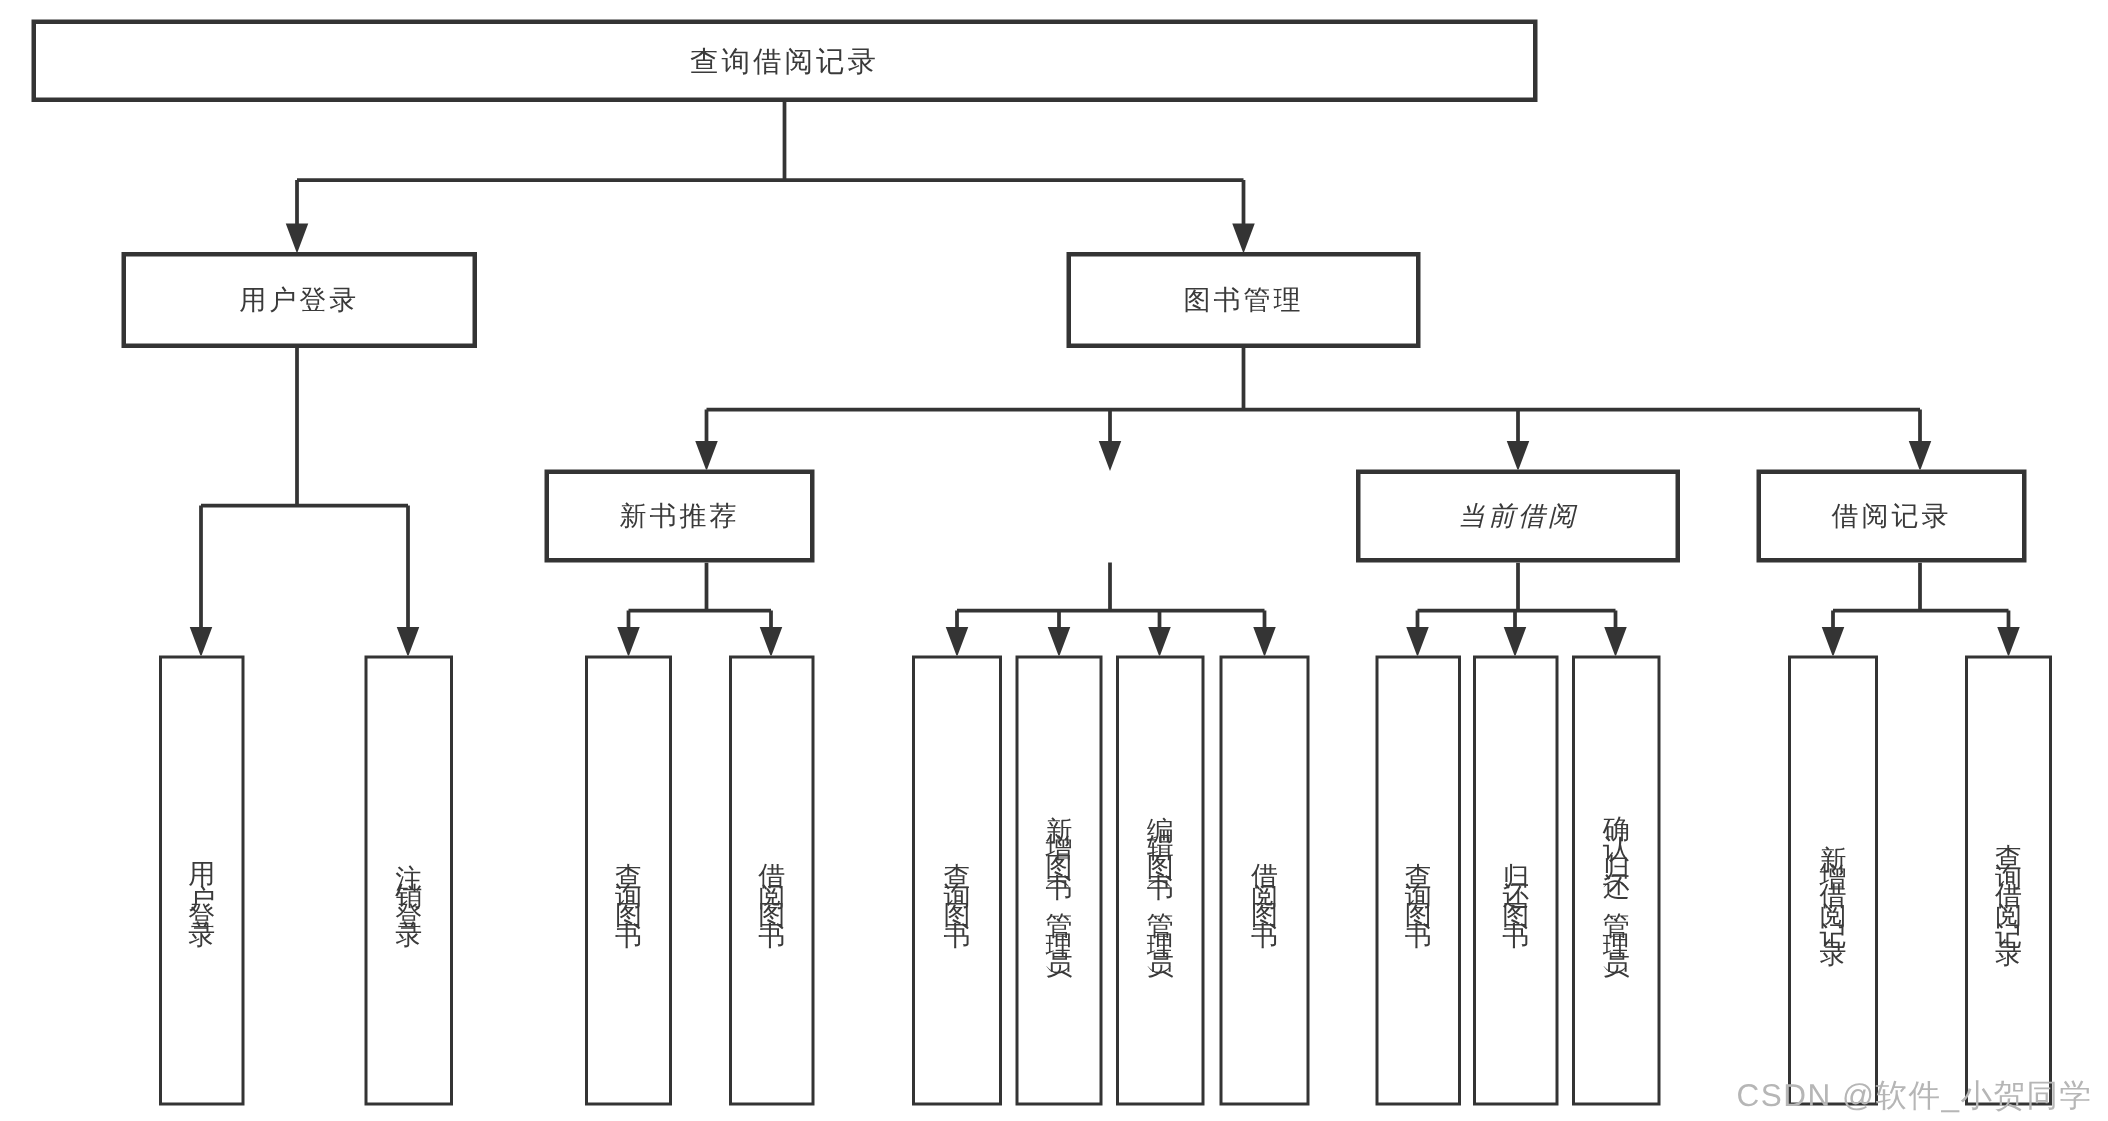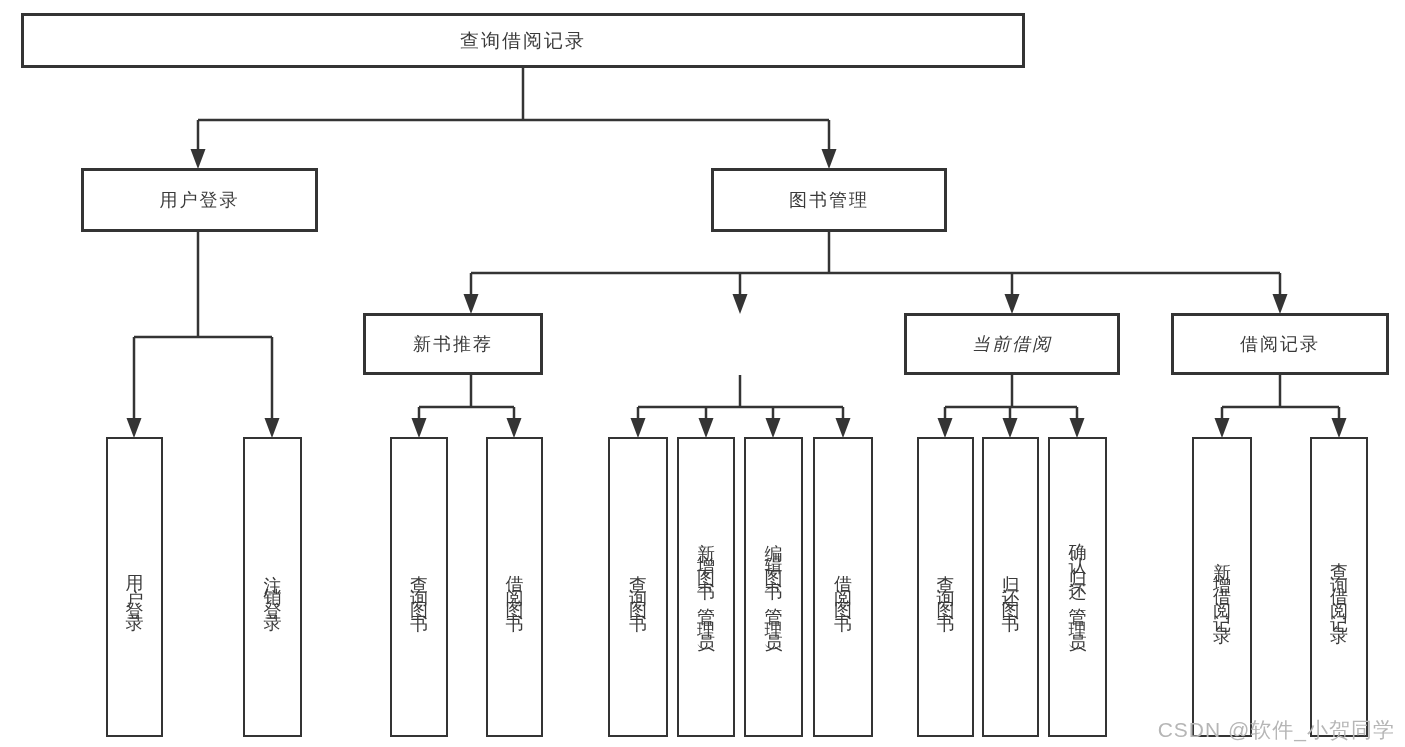--- a/index.html
+++ b/index.html
@@ -30,21 +30,21 @@
     line-height:1;
     white-space:nowrap;
   }
   
   #n-root{left:21px;top:13px;width:1004px;height:55px;}
   #n-user-login{left:81px;top:168px;width:237px;height:64px;}
   #n-book-mgmt{left:711px;top:168px;width:236px;height:64px;}
   #n-new-books{left:363px;top:313px;width:180px;height:62px;}
   #n-book-borrow{left:632px;top:313px;width:216px;height:62px;}
   #n-current-borrow{left:904px;top:313px;width:216px;height:62px;font-style:italic;}
-  #n-borrow-records{left:1171px;top:313px;width:218px;height:62px;font-family:Liberation Serif, serif;}
+  #n-borrow-records{left:1171px;top:313px;width:180px;height:62px;font-family:Liberation Serif, serif;}
   .leaf{top:437px;height:300px;}
   #n-leaf-user-login{left:106px;width:57px;}
   #n-leaf-logout{left:243px;width:59px;}
   #n-leaf-nb-search{left:390px;width:58px;}
   #n-leaf-nb-borrow{left:486px;width:57px;}
   #n-leaf-bb-search{left:608px;width:60px;}
   #n-leaf-bb-add{left:677px;width:58px;}
   #n-leaf-bb-edit{left:744px;width:59px;}
   #n-leaf-bb-borrow{left:813px;width:60px;}
   #n-leaf-cb-search{left:917px;width:57px;}

